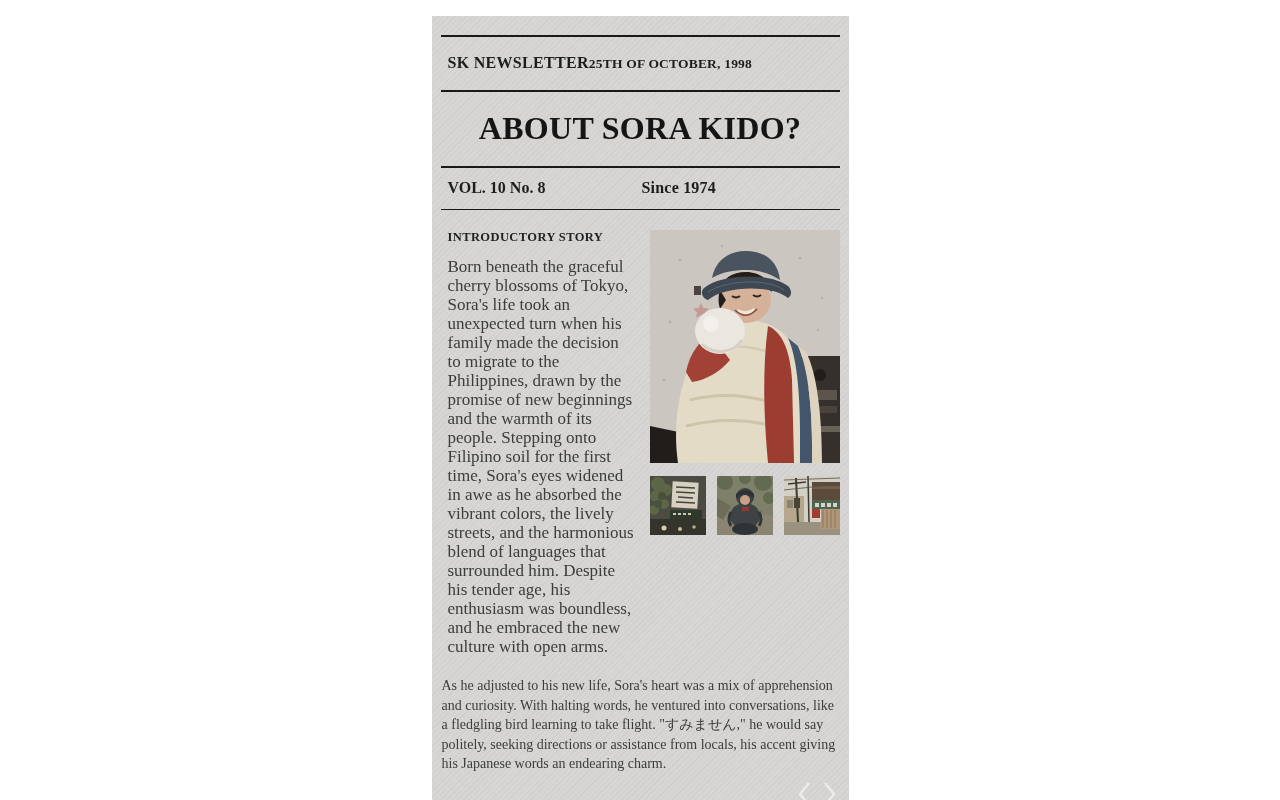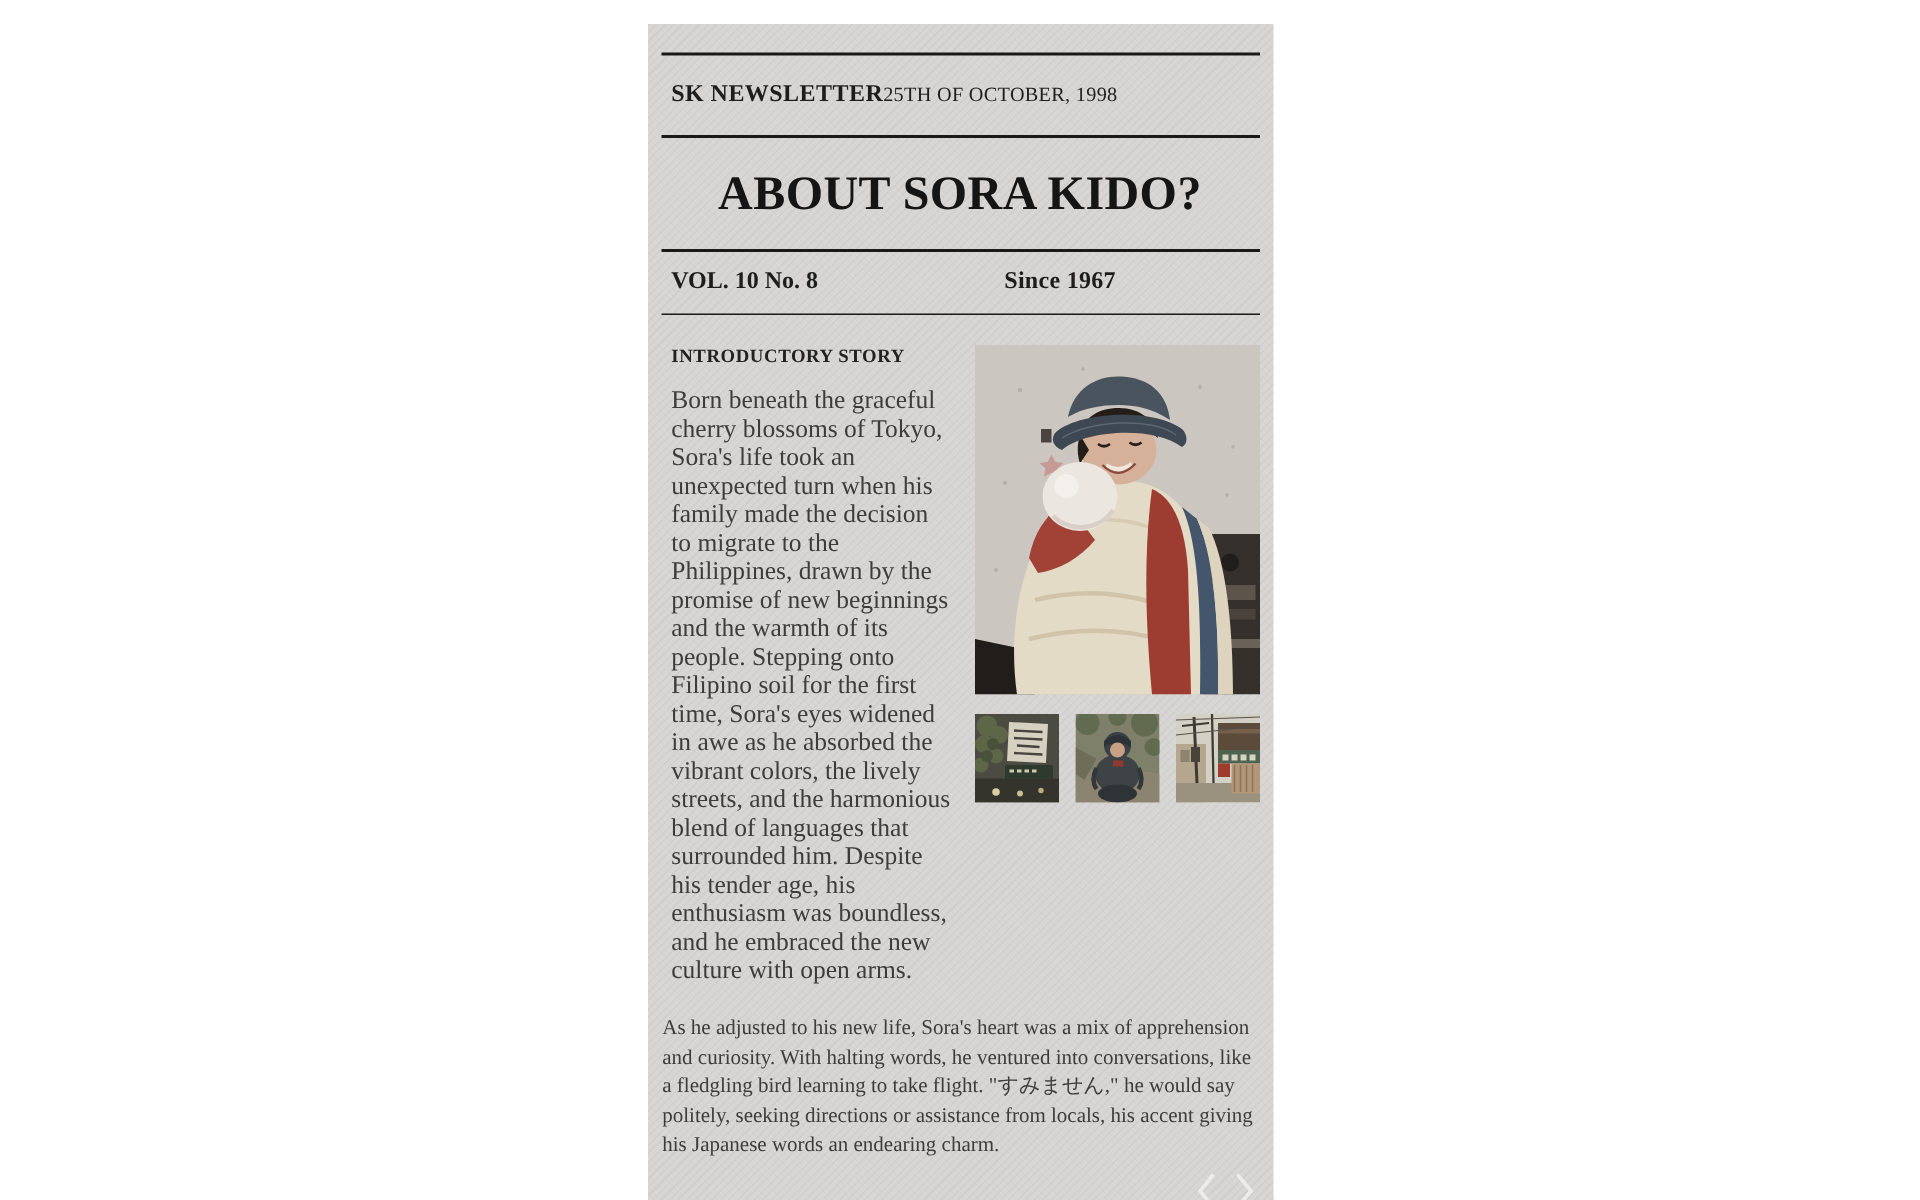--- a/index.html
+++ b/index.html
@@ -22,30 +22,30 @@
       repeating-linear-gradient(135deg, rgba(0,0,0,.03) 0 1px, rgba(0,0,0,0) 1px 4px);
   }
   .rule { background: #191919; border: 0; }
   .rule-thin  { height: 1.5px; }
   .rule-thick { height: 2px; }
   .masthead {
     display: flex; justify-content: flex-start; align-items: baseline;
     padding: 9px 7px 10px;
   }
   .masthead-title { font-size: 16px; font-weight: bold; letter-spacing: .3px; }
-  .masthead-date  { font-size: 13.5px; font-weight: normal; letter-spacing: .2px; }
+  .masthead-date  { font-size: 13.5px; font-weight: bold; letter-spacing: .2px; }
   .headline {
     margin: 0; padding: 11px 4px 13px;
     text-align: center;
     font-size: 32px; line-height: 34px; font-weight: bold;
     letter-spacing: .3px;
     color: #151515;
   }
   .headline span { display: block; }
-  .vol-row { display: flex; padding: 3px 0 4px; font-weight: bold; font-size: 16px; gap: 28px; }
+  .vol-row { display: flex; padding: 3px 0 4px; font-weight: bold; font-size: 16px; }
   .vol-no    { width: 201px; padding-left: 7px; }
   .vol-since { letter-spacing: .2px; }
   .columns { display: flex; margin-top: 18px; justify-content: flex-end; }
   .col-text { width: 203px; padding: 2px 9px 0 7px; }
   .col-text h2 { margin: 0 0 12px; font-size: 12.5px; letter-spacing: .4px; color: #222; }
   .col-text p  { margin: 0; font-size: 17px; line-height: 19px; color: #3c3c3c; }
   .col-media { width: 190px; margin-left: auto; padding-top: 2px; }
   .main-photo svg, .thumb svg { display: block; }
   .thumbs { display: flex; justify-content: space-between; margin-top: 13px; }
   .thumb { width: 56px; height: 59px; padding: 0; border: 0; background: none; cursor: pointer; }
@@ -70,21 +70,21 @@
   <hr class="rule rule-thick">
 
   <h1 class="headline">
     <span>ABOUT SORA KIDO?</span>
   </h1>
 
   <hr class="rule rule-thick">
 
   <div class="vol-row">
     <span class="vol-no">VOL. 10 No. 8</span>
-    <span class="vol-since">Since 1967</span>
+    <span class="vol-since">Since 1974</span>
   </div>
 
   <hr class="rule rule-thin">
 
   <section class="columns">
     <div class="col-text">
       <h2>INTRODUCTORY STORY</h2>
       <p>Born beneath the graceful cherry blossoms of Tokyo, Sora's life took an unexpected turn when his family made the decision to migrate to the Philippines, drawn by the promise of new beginnings and the warmth of its people. Stepping onto Filipino soil for the first time, Sora's eyes widened in awe as he absorbed the vibrant colors, the lively streets, and the harmonious blend of languages that surrounded him. Despite his tender age, his enthusiasm was boundless, and he embraced the new culture with open arms.</p>
     </div>
 

